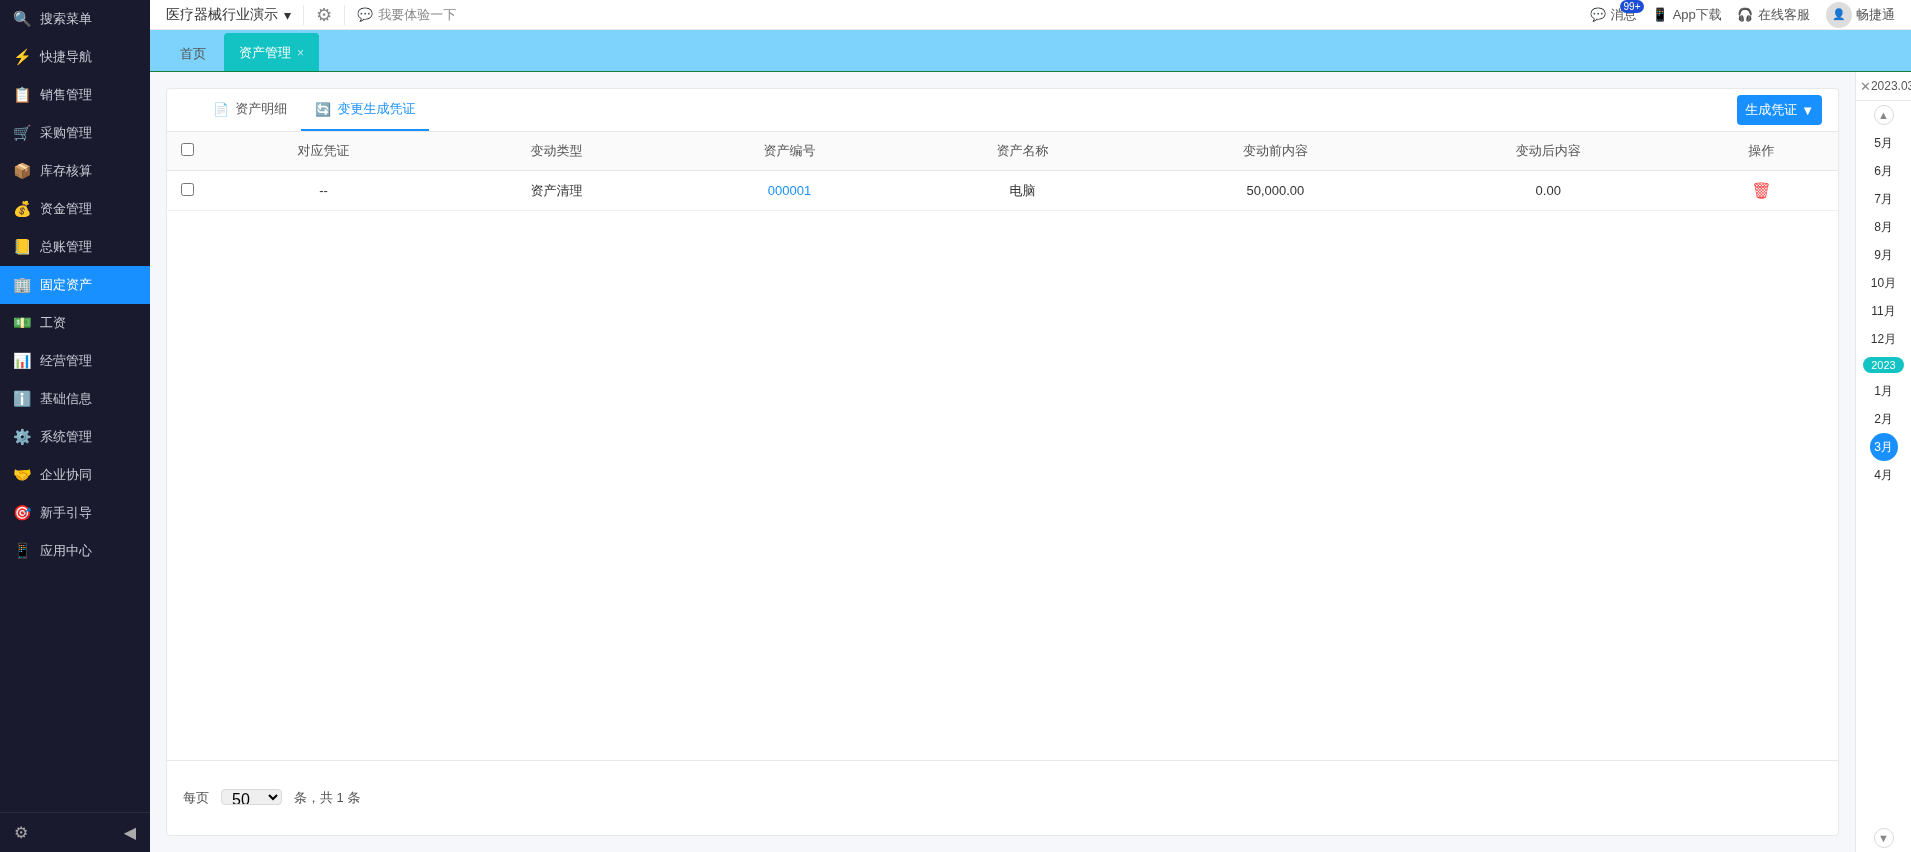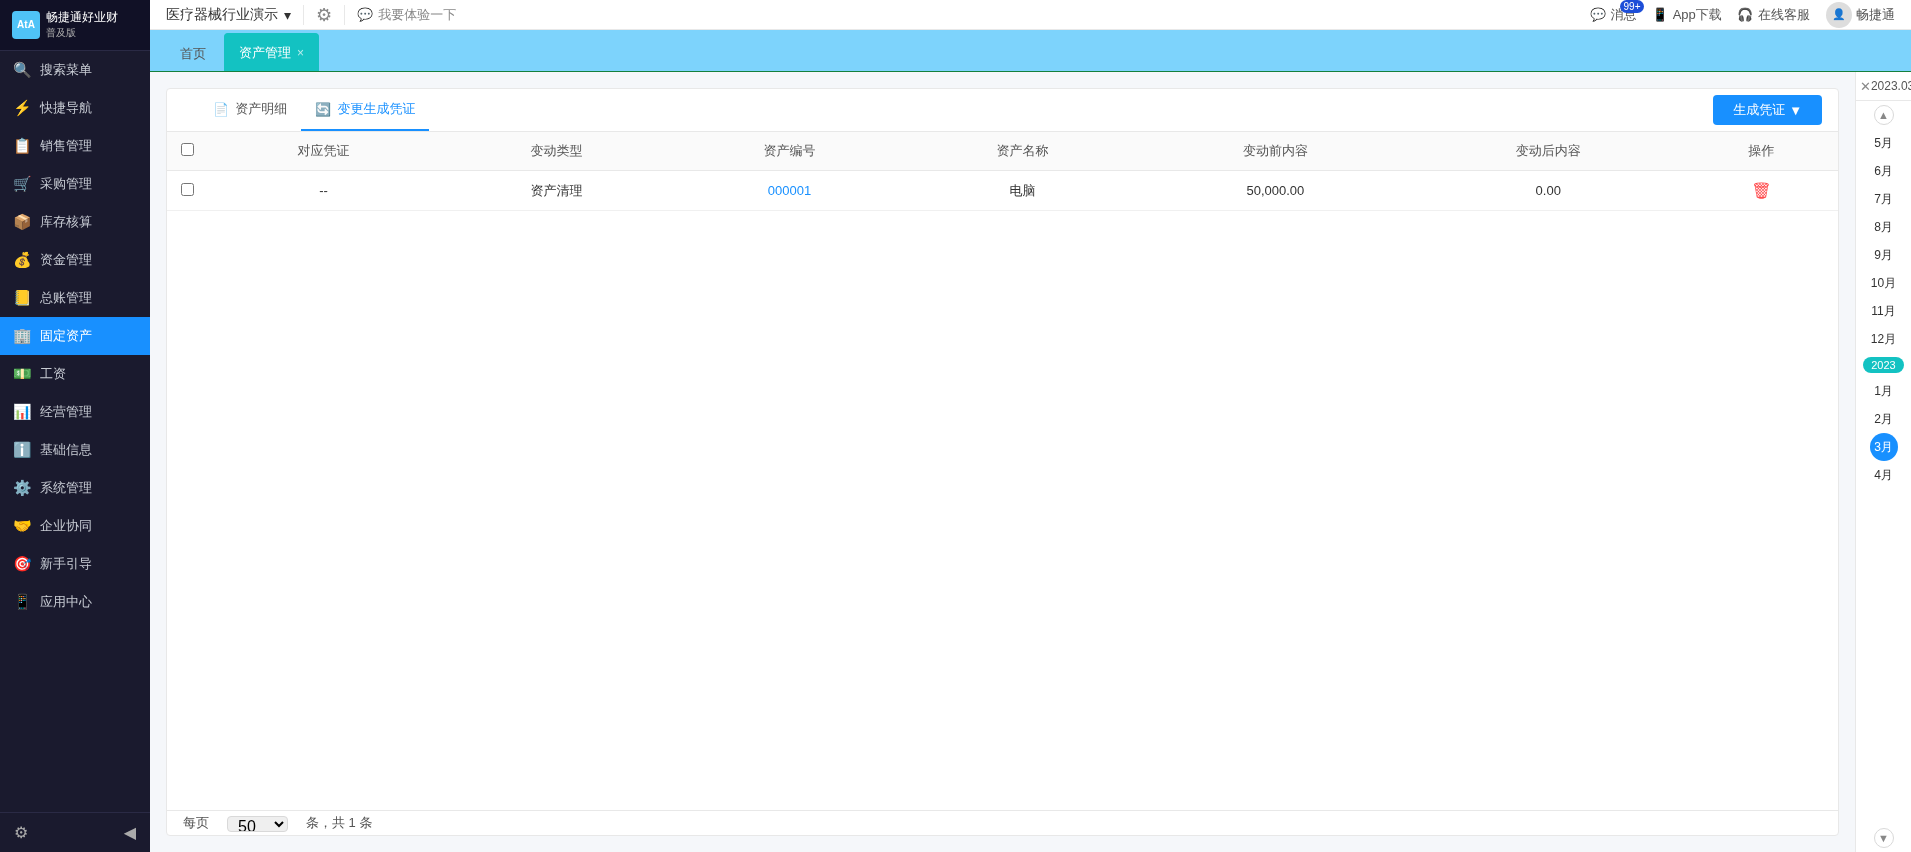--- a/index.html
+++ b/index.html
@@ -188,21 +188,21 @@
     }
     .card-tab.active {
       color: #1890ff;
       border-bottom: 2px solid #1890ff;
     }
     .btn-primary {
       background: #1890ff;
       color: #fff;
       border: none;
       border-radius: 4px;
-      padding: 6px 20px;
+      padding: 6px 8px;
       font-size: 13px;
       cursor: pointer;
       display: flex; align-items: center; gap: 4px;
     }
 
     
     .table-wrap { flex: 1; overflow: auto; }
     table { width: 100%; border-collapse: collapse; }
     thead tr { background: #fafafa; }
     th {
@@ -223,23 +223,23 @@
     }
     .checkbox-cell { width: 40px; }
     input[type="checkbox"] { cursor: pointer; }
     .delete-btn {
       background: none; border: none; cursor: pointer;
       color: #ff4d4f; font-size: 16px;
     }
 
     
     .pagination {
-      padding: 3px 16px;
+      padding: 28px 16px;
       border-top: 1px solid #e8e8e8;
-      display: flex; align-items: flex-end; gap: 18px;
+      display: flex; align-items: flex-start; gap: 12px;
       font-size: 13px; color: #555;
       flex-shrink: 0;
     }
     .pagination select {
       height: 16px; border: 1px solid #d9d9d9; border-radius: 4px;
       padding: 0 6px; font-size: 16px; cursor: pointer;
     }
 
     
     .calendar-panel {
@@ -286,29 +286,20 @@
       display: flex; align-items: center; justify-content: center;
       cursor: pointer;
       font-size: 11px;
       color: #888;
     }
   </style>
 </head>
 <body>
 
 <div class="sidebar">
-  <div class="sidebar-logo">
-    <div class="sidebar-logo-icon">
-      <span>AtA</span>
-    </div>
-    <div>
-      <div class="sidebar-logo-text">畅捷通好业财</div>
-      <div class="sidebar-logo-sub">普及版</div>
-    </div>
-  </div>
 
   <div class="sidebar-scroll" style="position:relative;">
 
     <div class="sidebar-item">
       <span class="sidebar-item-icon">🔍</span>
       <span>搜索菜单</span>
     </div>
     <div class="sidebar-item">
       <span class="sidebar-item-icon">⚡</span>
       <span>快捷导航</span>

